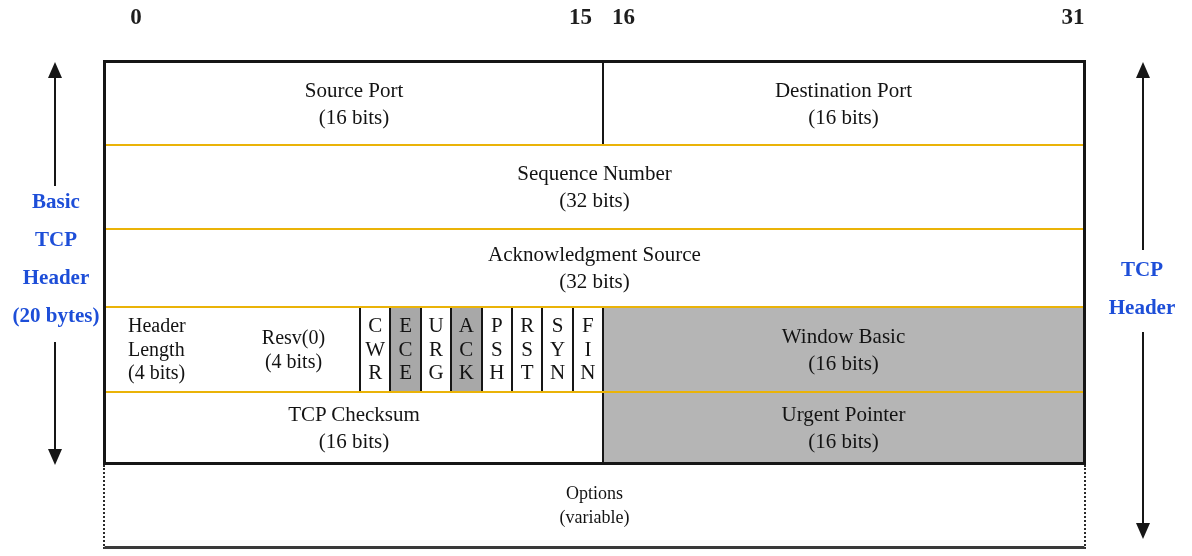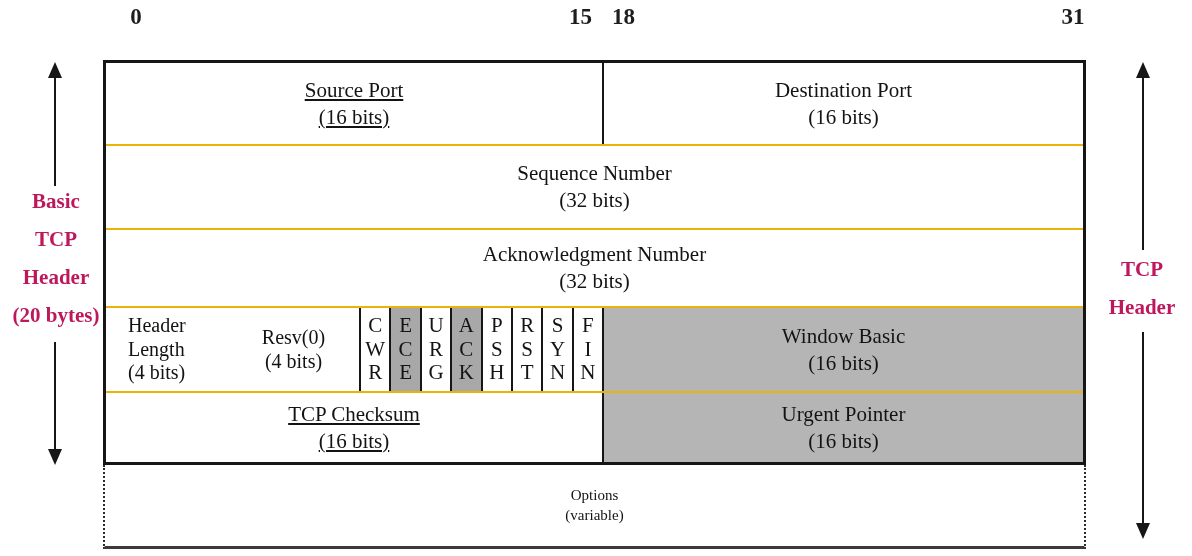--- a/index.html
+++ b/index.html
@@ -50,21 +50,21 @@
     flex-direction: column;
     align-items: center;
     justify-content: center;
     text-align: center;
     font-size: 21px;
     line-height: 1.28;
   }
   .cell + .cell, .fcell + .fcell, .fcell + .cell, .cell + .fcell {
     border-left: 2px solid #161616;
   }
-  .w-left  { width: 496px; text-decoration: underline; }
+  .w-left  { width: 496px; }
   .w-rest  { flex: 1; }
   .full    { width: 100%; }
 
   .shaded-region { background: var(--shaded-region, #b5b5b5); }
 
   
   .cell-hl-resv {
     width: 253px;
     flex-direction: row;
     align-items: center;
@@ -105,21 +105,21 @@
     left: 103px; top: 465px;
     width: 983px; height: 84px;
     border-left: 2px dotted #2a2a2a;
     border-right: 2px dotted #2a2a2a;
     border-bottom: 3px solid #3a3a3a;
     display: flex;
     flex-direction: column;
     align-items: center;
     justify-content: center;
     text-align: center;
-    font-size: 15px;
+    font-size: 18px;
     line-height: 1.28;
     background: #ffffff;
   }
 
   
   .arrow-line {
     position: absolute;
     width: 2px;
     background: #161616;
   }
@@ -130,34 +130,34 @@
     border-right: 7px solid transparent;
   }
   .head-up   { border-bottom: 16px solid #161616; }
   .head-down { border-top: 16px solid #161616; }
 
   .side-label {
     position: absolute;
     text-align: center;
     font-size: 21px;
     line-height: 38px;
-    color: #be185d;
+    color: #1d4ed8;
     font-weight: 600;
   }
   .label-left  { left: 0px;    top: 182px; width: 112px; }
   .label-right { left: 1092px; top: 250px; width: 100px; }
 </style>
 </head>
 <body>
 
 <div class="canvas">
 
   <span class="bit bit-0">0</span>
   <span class="bit bit-15">15</span>
-  <span class="bit bit-16">18</span>
+  <span class="bit bit-16">16</span>
   <span class="bit bit-31">31</span>
 
   <div class="head-up" style="left:48px; top:62px;"></div>
   <div class="arrow-line" style="left:54px; top:76px; height:110px;"></div>
   <div class="side-label label-left">
     <div>Basic</div>
     <div>TCP</div>
     <div>Header</div>
     <div>(20 bytes)</div>
   </div>
@@ -188,21 +188,21 @@
 
     <div class="row row-2">
       <div class="cell full">
         <span>Sequence Number</span>
         <span>(32 bits)</span>
       </div>
     </div>
 
     <div class="row row-3">
       <div class="cell full">
-        <span>Acknowledgment Number</span>
+        <span>Acknowledgment Source</span>
         <span>(32 bits)</span>
       </div>
     </div>
 
     <div class="row row-4">
       <div class="cell cell-hl-resv">
         <div class="hl-block">
           <span>Header</span>
           <span>Length</span>
           <span>(4 bits)</span>

